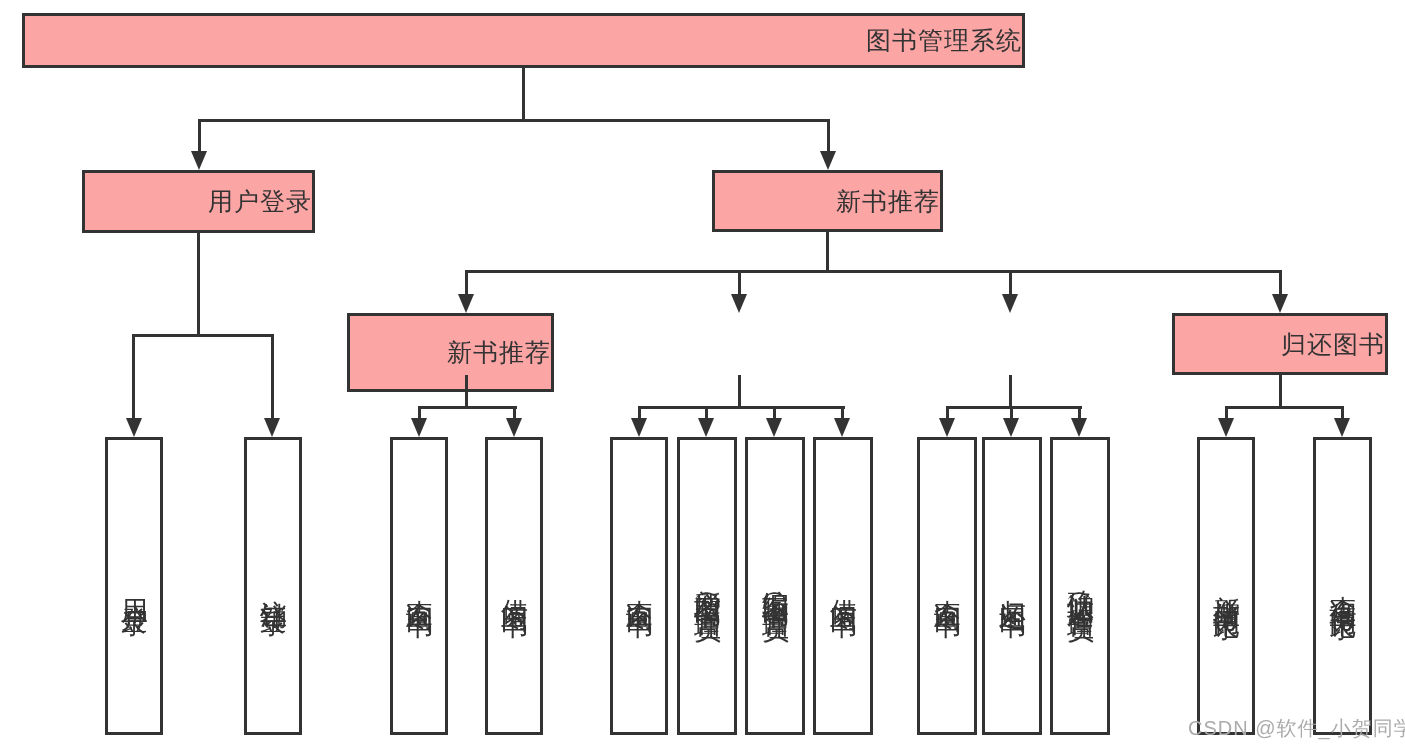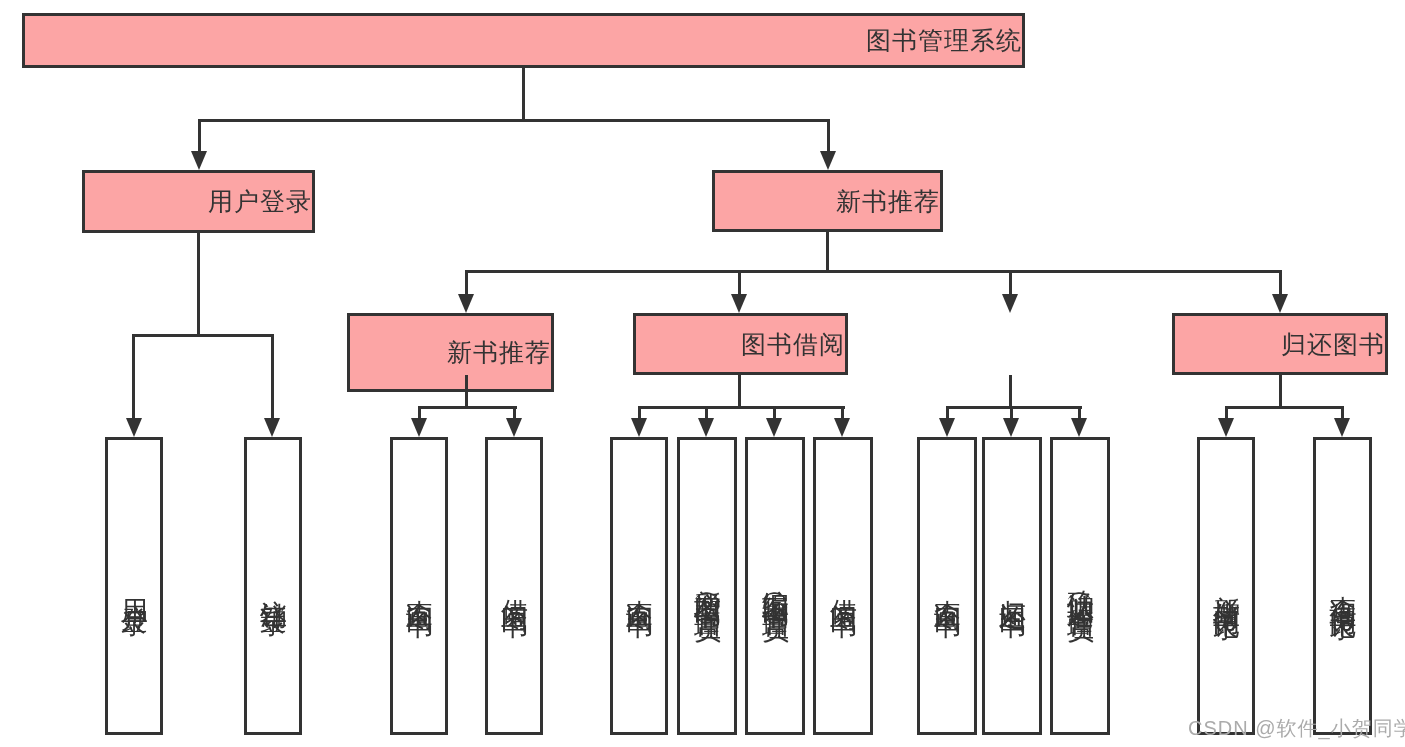--- a/index.html
+++ b/index.html
@@ -44,23 +44,20 @@
 
   <div class="box" style="left:82px;top:170px;width:233px;height:63px">
     <span>用户登录</span>
   </div>
   <div class="box" style="left:712px;top:170px;width:231px;height:62px">
     <span>新书推荐</span>
   </div>
 
   <div class="box" style="left:347px;top:313px;width:207px;height:79px">
     <span>新书推荐</span>
-  </div>
-  <div class="box" style="left:633px;top:313px;width:215px;height:62px">
-    <span>图书借阅</span>
   </div>
   <div class="box" style="left:1172px;top:313px;width:216px;height:62px">
     <span>归还图书</span>
   </div>
 
   <div class="vbox" style="left:105px;width:58px">
     <span class="vlabel">用户登录</span>
   </div>
   <div class="vbox" style="left:244px;width:58px">
     <span class="vlabel">注销登录</span>

